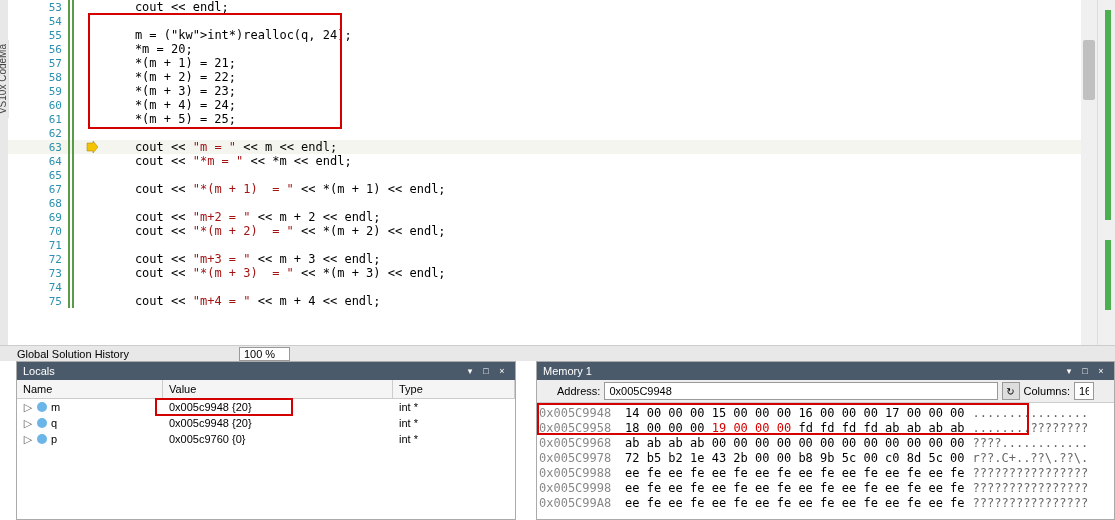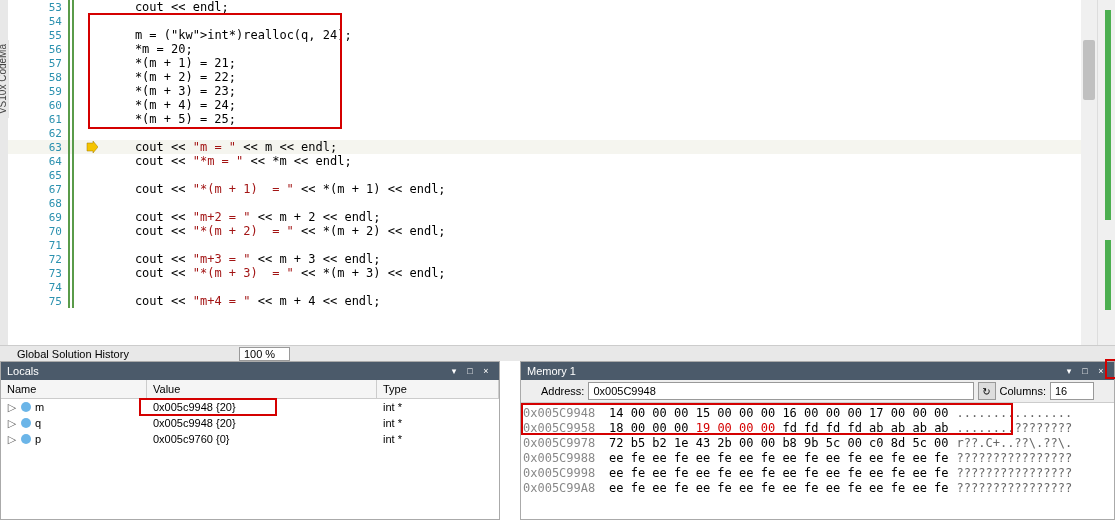--- a/index.html
+++ b/index.html
@@ -34,21 +34,21 @@
   .lrow div { padding:0 6px; font-size:11px; }
   .lc-name { width:146px; display:flex; align-items:center; gap:4px; }
   .lc-value { width:230px; } .lc-type { flex:1; }
   .tri { width:10px; text-align:center; color:#555; }
   .var-ic { width:10px; height:10px; background:#6bb5e8; border-radius:50%; display:inline-block; }
   .redbox2 { position:absolute; border:2px solid #d40000; pointer-events:none; left:138px; top:36px; width:138px; height:18px; }
   .mem-toolbar { display:flex; align-items:center; background:#eee; border-bottom:1px solid #ccc; padding:2px 20px; gap:4px; }
   .mem-toolbar label { font-size:11px; }
   .addr-input { flex:1; border:1px solid #999; background:#fff; font-size:11px; padding:1px 4px; height:18px; }
   .mem-btn { width:18px; height:18px; border:1px solid #999; background:#ddd; display:flex; align-items:center; justify-content:center; font-size:10px; }
-  .cols-input { width:44px; border:1px solid #999; background:#fff; font-size:11px; padding:1px 4px; height:18px; }
+  .cols-input { width:20px; border:1px solid #999; background:#fff; font-size:11px; padding:1px 4px; height:18px; }
   .mem-rows { flex:1; background:#fff; font-family:Consolas,monospace; font-size:12px; overflow:auto; padding:2px; position:relative; }
   .mrow { display:flex; height:15px; align-items:center; white-space:pre; }
   .maddr { color:#888; width:86px; }
   .mhex { color:#000; }
   .mhex .red { color:#d40000; }
   .mascii { color:#666; margin-left:8px; }
   .redbox3 { position:absolute; left:0; top:0px; width:492px; height:32px; border:2px solid #d40000; pointer-events:none; }
   .redbox4 { position:absolute; border:2px solid #d40000; pointer-events:none; left:584px; top:-21px; width:190px; height:20px; }
   .right-margin { position:absolute; right:0; top:0; width:18px; height:345px; background:#f0f0f0; border-left:1px solid #ddd; }
   .rm-green { position:absolute; right:4px; top:10px; width:6px; height:210px; background:#4caf50; }
@@ -252,21 +252,21 @@
       <div class="rm-green2"></div>
   </div>
 </div>
 
 <div class="status-strip">
   <span>Global Solution History</span>
   <span class="zoom">100 %</span>
 </div>
 
 <div class="panels">
-  <div class="panel locals-panel" style="position:relative;">
+  <div class="panel locals-panel" style="position:relative;margin-left:16px;">
     <div class="panel-title">
       <span>Locals</span>
       <span class="spacer"></span>
       <span class="wbtn">▾</span>
       <span class="wbtn">□</span>
       <span class="wbtn">×</span>
     </div>
     <div class="locals-header">
       <div class="lh-name">Name</div>
       <div class="lh-value">Value</div>
@@ -317,20 +317,21 @@
       <input class="addr-input" value="0x005C9948" style="">
       <span class="mem-btn">↻</span>
       <label>Columns:</label>
       <input class="cols-input" value="16" style="">
       <div class="redbox4"></div>
     </div>
     <div class="mem-rows" id="memRows">
       <div class="redbox3"></div>
     <div class="mrow"><span class="maddr">0x005C9948</span>  <span class="mhex">14 00 00 00 15 00 00 00 16 00 00 00 17 00 00 00</span><span class="mascii">................</span></div>
         <div class="mrow"><span class="maddr">0x005C9958</span>  <span class="mhex">18 00 00 00 <span class="red">19 00 00 00</span> fd fd fd fd ab ab ab ab</span><span class="mascii">........????????</span></div>
+        <div class="mrow"><span class="maddr">0x005C9968</span>  <span class="mhex">ab ab ab ab 00 00 00 00 00 00 00 00 00 00 00 00</span><span class="mascii">????............</span></div>
         <div class="mrow"><span class="maddr">0x005C9978</span>  <span class="mhex">72 b5 b2 1e 43 2b 00 00 b8 9b 5c 00 c0 8d 5c 00</span><span class="mascii">r??.C+..??\.??\.</span></div>
         <div class="mrow"><span class="maddr">0x005C9988</span>  <span class="mhex">ee fe ee fe ee fe ee fe ee fe ee fe ee fe ee fe</span><span class="mascii">????????????????</span></div>
         <div class="mrow"><span class="maddr">0x005C9998</span>  <span class="mhex">ee fe ee fe ee fe ee fe ee fe ee fe ee fe ee fe</span><span class="mascii">????????????????</span></div>
         <div class="mrow"><span class="maddr">0x005C99A8</span>  <span class="mhex">ee fe ee fe ee fe ee fe ee fe ee fe ee fe ee fe</span><span class="mascii">????????????????</span></div>
       </div>
   </div>
 </div>
 
 <div style="position:absolute;left:-4px;top:40px;writing-mode:vertical-rl;transform:rotate(180deg);font-size:10px;color:#444;background:#e8e8e8;padding:4px 1px;">VS10x CodeMa</div>
 

